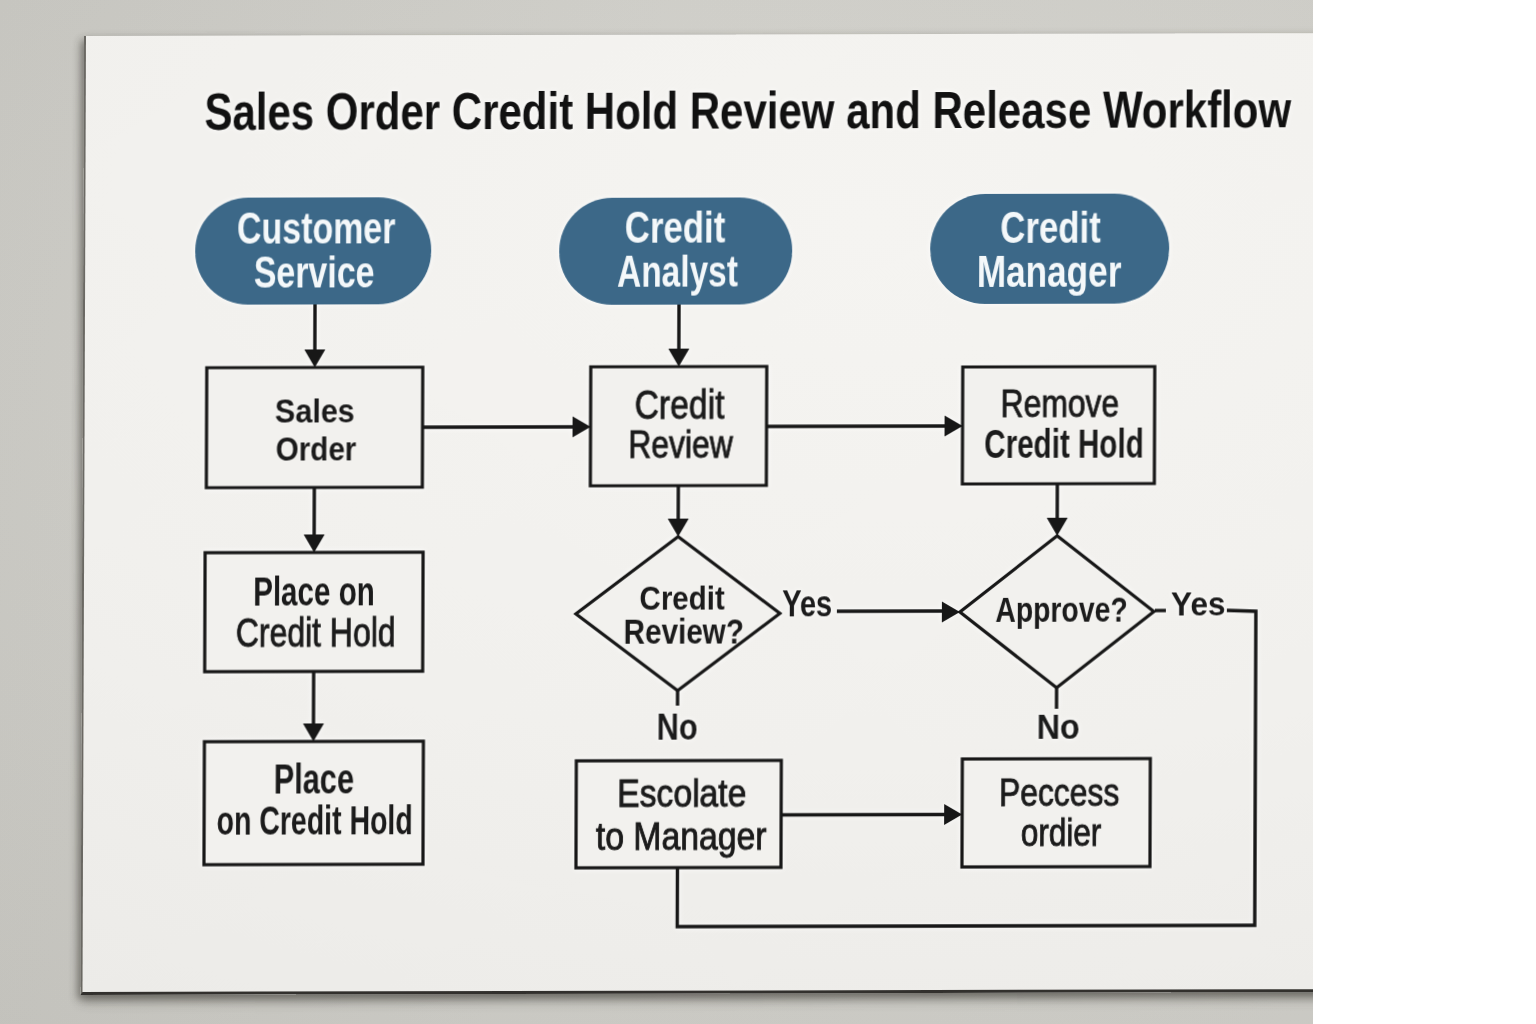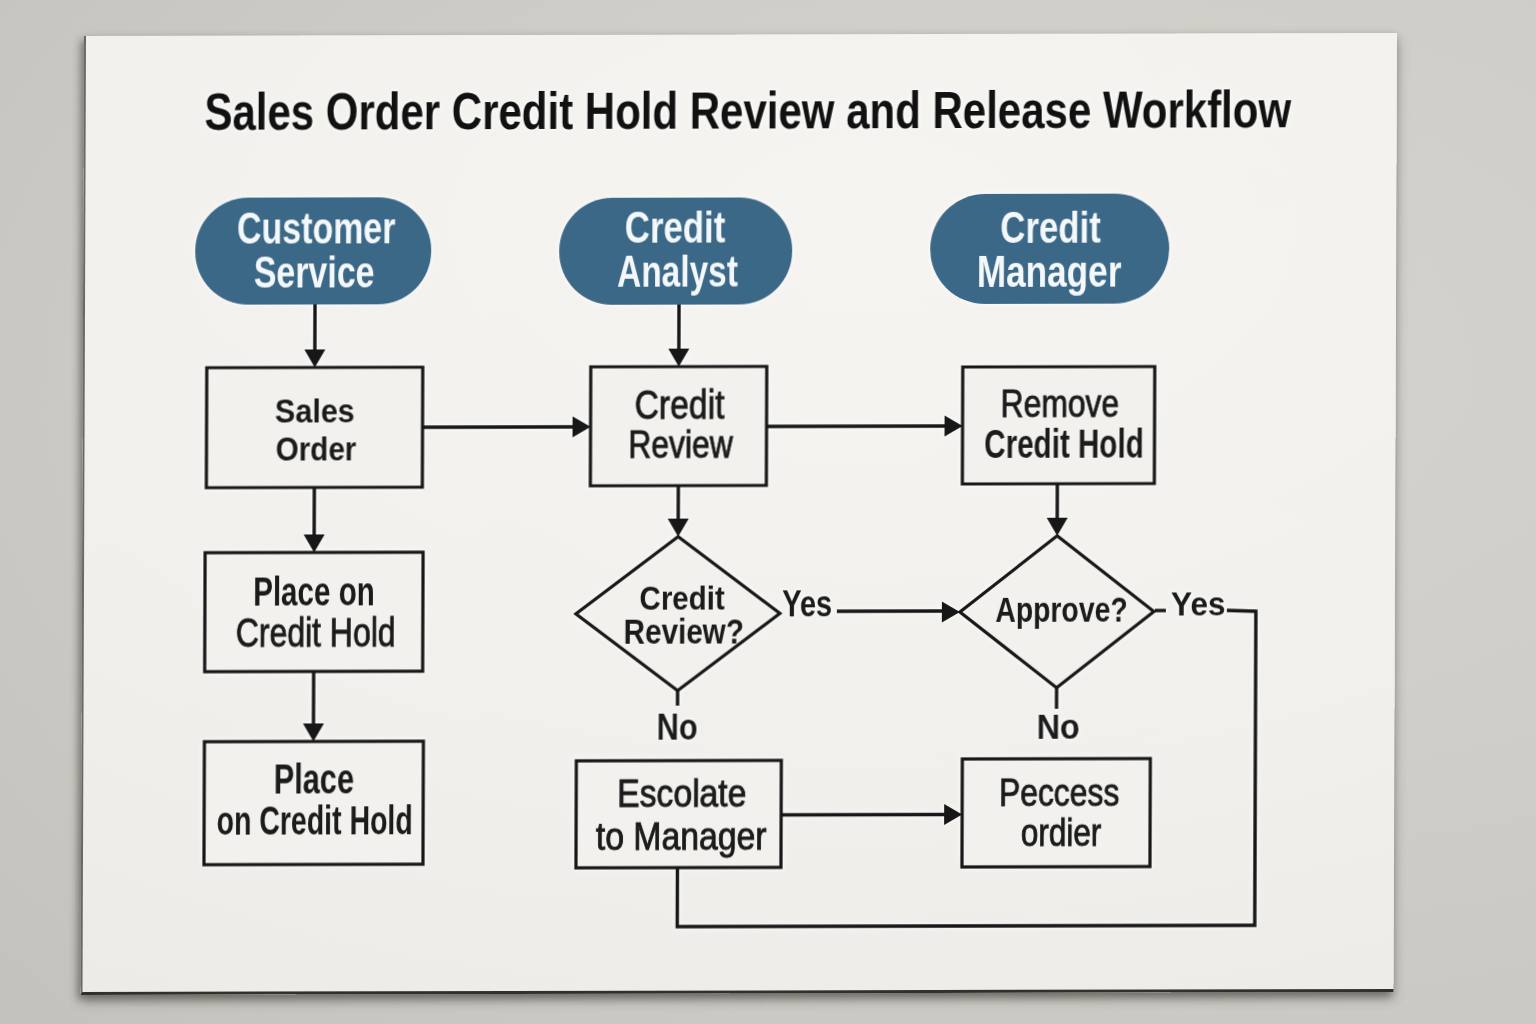--- a/index.html
+++ b/index.html
@@ -1,16 +1,16 @@
 <!DOCTYPE html>
 <html><head>
 <meta charset="utf-8">
 <style>
   html,body{margin:0;padding:0;}
-  #stage{position:relative;width:1536px;height:1024px;overflow:hidden;
+  #stage{position:relative;width:1313px;height:1024px;overflow:hidden;
     background:
       radial-gradient(120% 90% at 55% 35%, rgba(255,255,255,0.10), rgba(0,0,0,0.06)),
       linear-gradient(100deg,#cbcac4 0%, #d1d0ca 45%, #d3d2cc 100%);
     font-family:"Liberation Sans", sans-serif;}
   #paper{position:absolute;left:84px;top:36px;width:1311px;height:956px;
     background:
       radial-gradient(130% 100% at 60% 20%, #f5f4f1 0%, #f1f0ed 55%, #ebeae7 100%);
     transform:matrix(1,-0.002288,-0.003661,1,0,0);transform-origin:0 0;
     box-shadow: -3px 4px 7px rgba(60,58,52,0.38), 0 6px 12px rgba(60,58,52,0.45);
     border-left:2px solid rgba(62,59,53,0.75);

